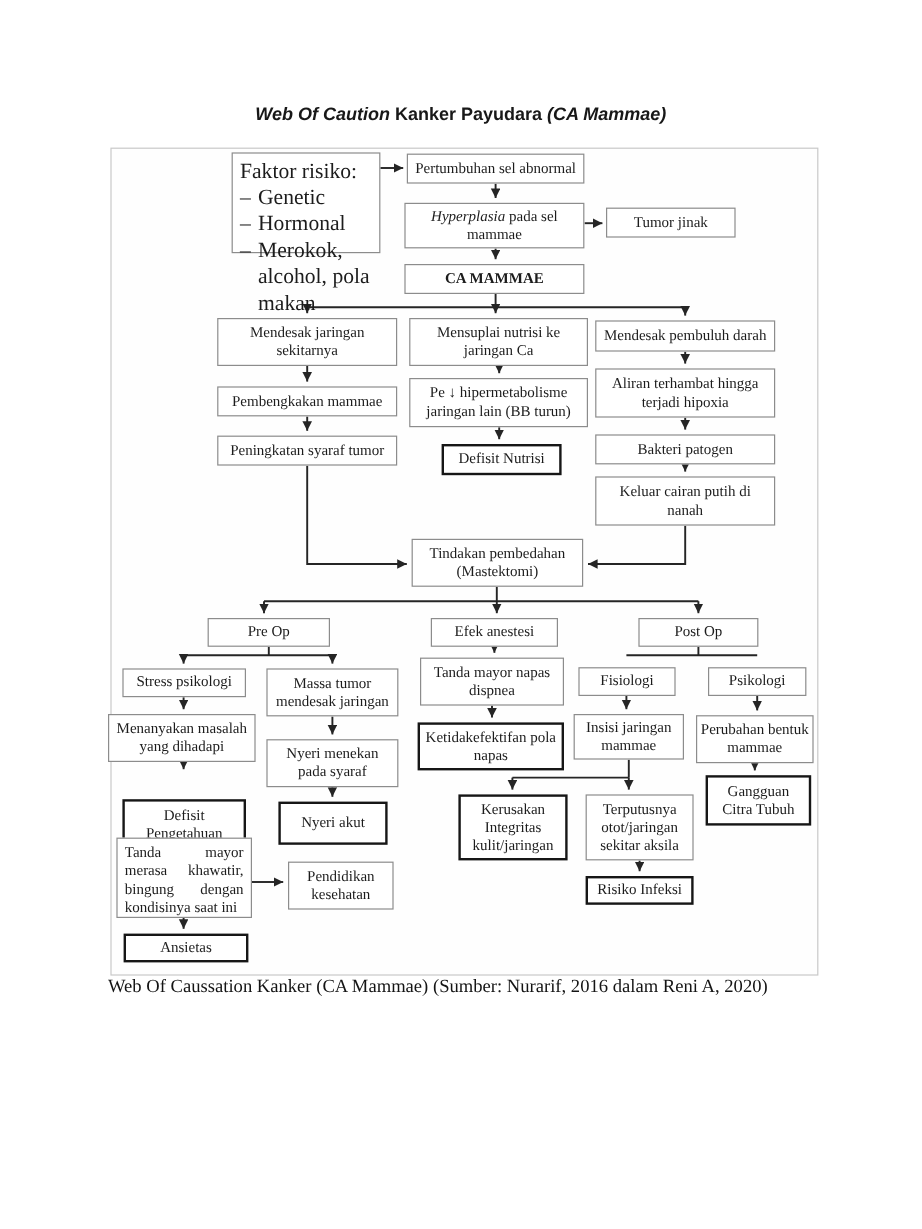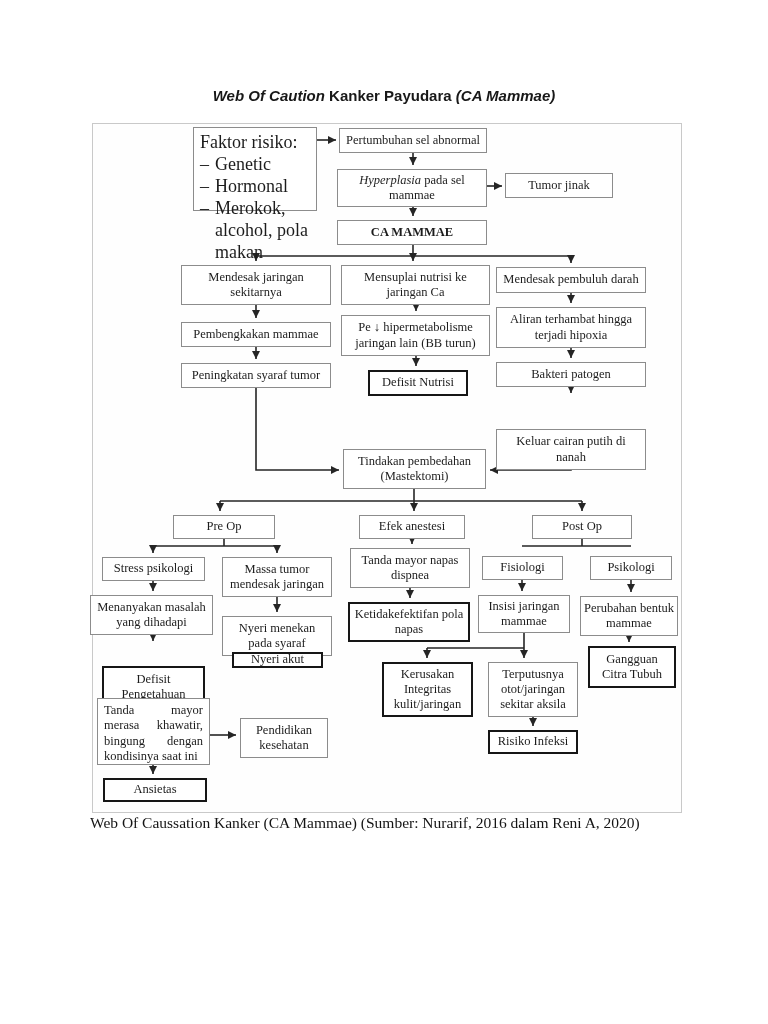--- a/index.html
+++ b/index.html
@@ -142,21 +142,21 @@
   <div class="nd" style="left:341px;top:315px;width:149px;height:41px;">Pe ↓ hipermetabolisme jaringan lain (BB turun)</div>
 
   <div class="nd" style="left:496px;top:307px;width:150px;height:41px;">Aliran terhambat hingga terjadi hipoxia</div>
 
   <div class="nd" style="left:181px;top:363px;width:150px;height:25px;">Peningkatan syaraf tumor</div>
 
   <div class="nd bd" style="left:368px;top:370px;width:100px;height:26px;">Defisit Nutrisi</div>
 
   <div class="nd" style="left:496px;top:362px;width:150px;height:25px;">Bakteri patogen</div>
 
-  <div class="nd" style="left:496px;top:397px;width:150px;height:41px;margin-top:32px;">Keluar cairan putih di nanah</div>
+  <div class="nd" style="left:496px;top:397px;width:150px;height:41px;">Keluar cairan putih di nanah</div>
 
   <div class="nd" style="left:343px;top:449px;width:143px;height:40px;">Tindakan pembedahan (Mastektomi)</div>
 
   <div class="nd" style="left:173px;top:515px;width:102px;height:24px;">Pre Op</div>
 
   <div class="nd" style="left:359px;top:515px;width:106px;height:24px;">Efek anestesi</div>
 
   <div class="nd" style="left:532px;top:515px;width:100px;height:24px;">Post Op</div>
 
   <div class="nd" style="left:102px;top:557px;width:103px;height:24px;">Stress psikologi</div>
@@ -174,21 +174,21 @@
   <div class="nd" style="left:222px;top:616px;width:110px;height:40px;">Nyeri menekan pada syaraf</div>
 
   <div class="nd bd" style="left:348px;top:602px;width:122px;height:40px;">Ketidakefektifan pola napas</div>
 
   <div class="nd" style="left:478px;top:595px;width:92px;height:38px;">Insisi jaringan mammae</div>
 
   <div class="nd" style="left:580px;top:596px;width:98px;height:40px;">Perubahan bentuk mammae</div>
 
   <div class="nd bd" style="left:102px;top:666px;width:103px;height:42px;">Defisit Pengetahuan</div>
 
-  <div class="nd bd" style="left:232px;top:652px;width:91px;height:16px;">Nyeri akut</div>
+  <div class="nd bd" style="left:232px;top:668px;width:91px;height:36px;">Nyeri akut</div>
 
   <div class="nd bd" style="left:382px;top:662px;width:91px;height:55px;">Kerusakan Integritas kulit/jaringan</div>
 
   <div class="nd" style="left:488px;top:662px;width:90px;height:55px;">Terputusnya otot/jaringan sekitar aksila</div>
 
   <div class="nd bd" style="left:588px;top:646px;width:88px;height:42px;">Gangguan Citra Tubuh</div>
 
   <div class="nd just" style="left:97px;top:698px;width:113px;height:67px;">Tanda mayor merasa khawatir, bingung dengan kondisinya saat ini</div>
 
   <div class="nd" style="left:240px;top:718px;width:88px;height:40px;">Pendidikan kesehatan</div>

